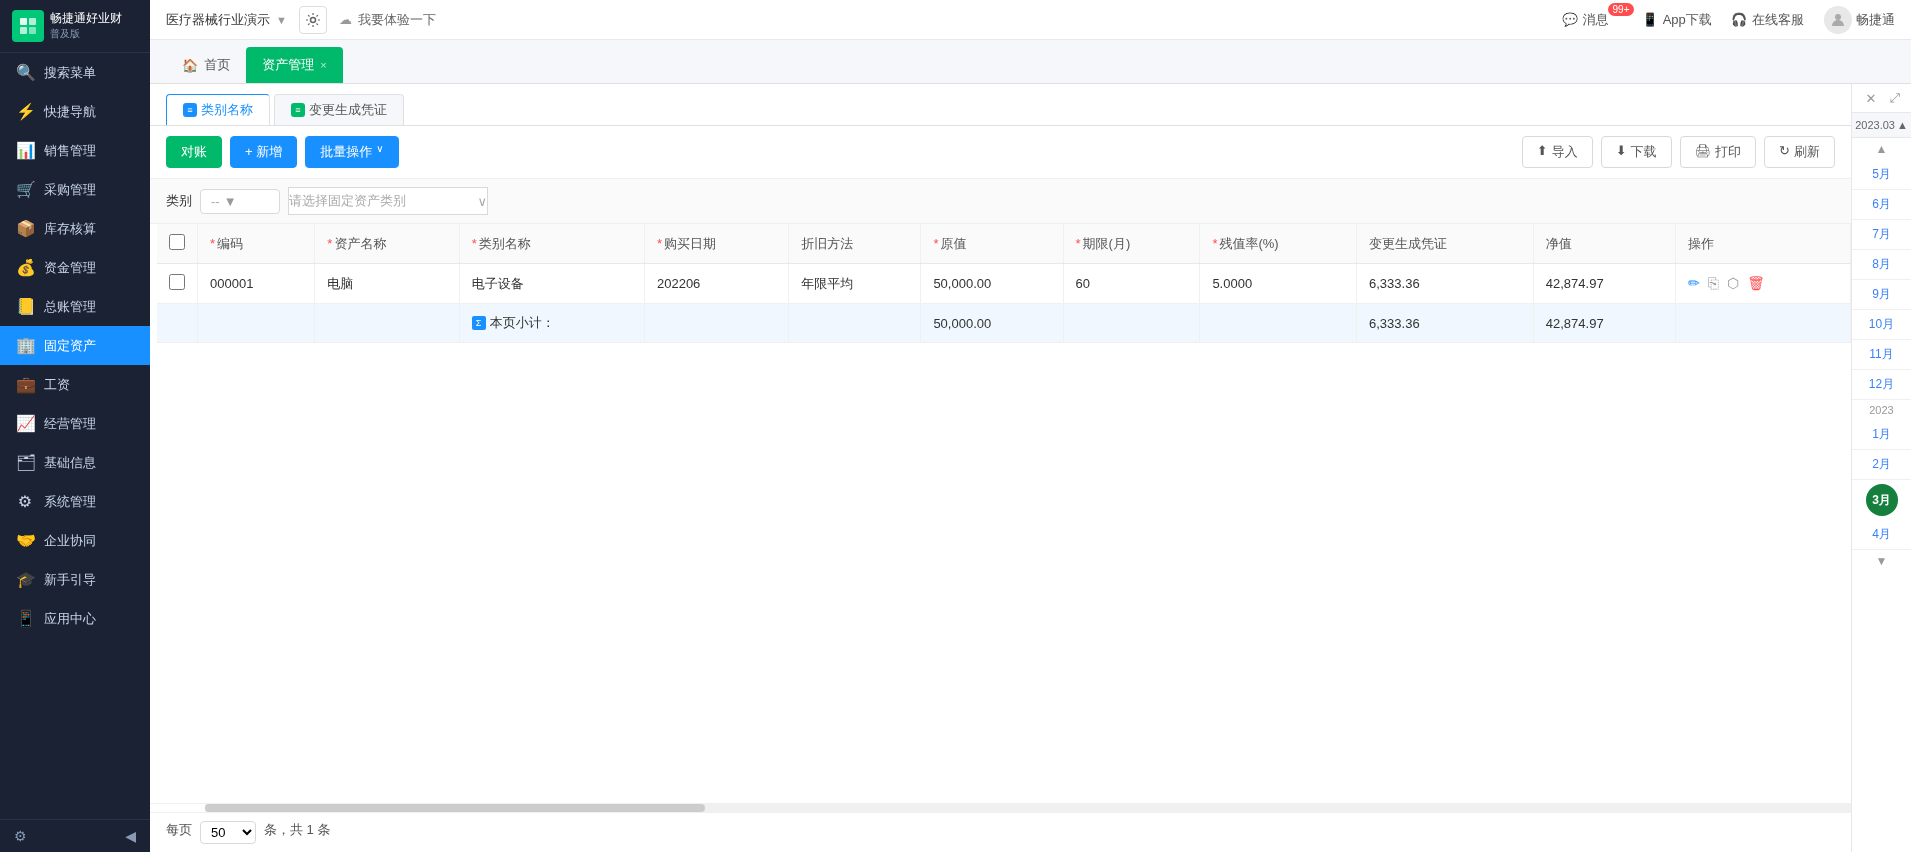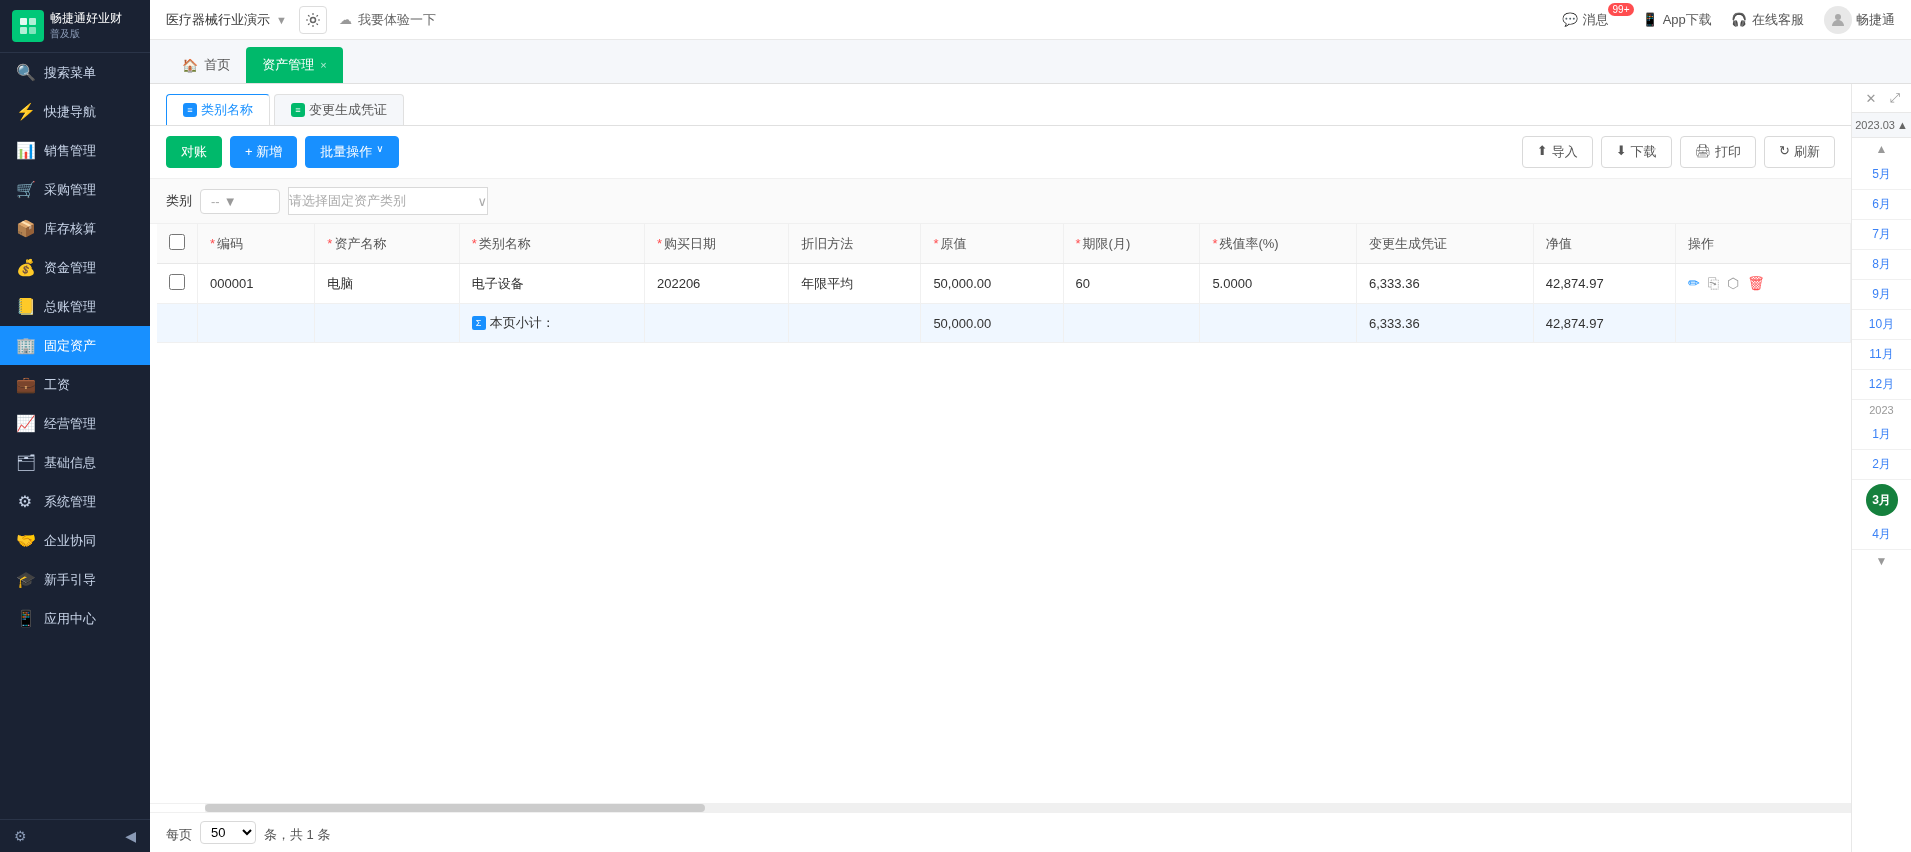--- a/index.html
+++ b/index.html
@@ -340,21 +340,21 @@
     .cb { width: 16px; height: 16px; cursor: pointer; }
     .ops { display: flex; gap: 8px; }
     .op-btn { color: #1890ff; cursor: pointer; font-size: 14px; }
     .op-btn.red { color: #ff4d4f; }
     .op-btn.gray { color: #999; }
 
     
     .table-footer {
       padding: 8px 16px;
       display: flex;
-      align-items: flex-end;
+      align-items: flex-start;
       gap: 8px;
       border-top: 1px solid #f0f0f0;
       flex-shrink: 0;
       font-size: 13px;
       color: #555;
     }
     .pagination-select {
       border: 1px solid #d9d9d9;
       border-radius: 4px;
       padding: 2px 6px;

